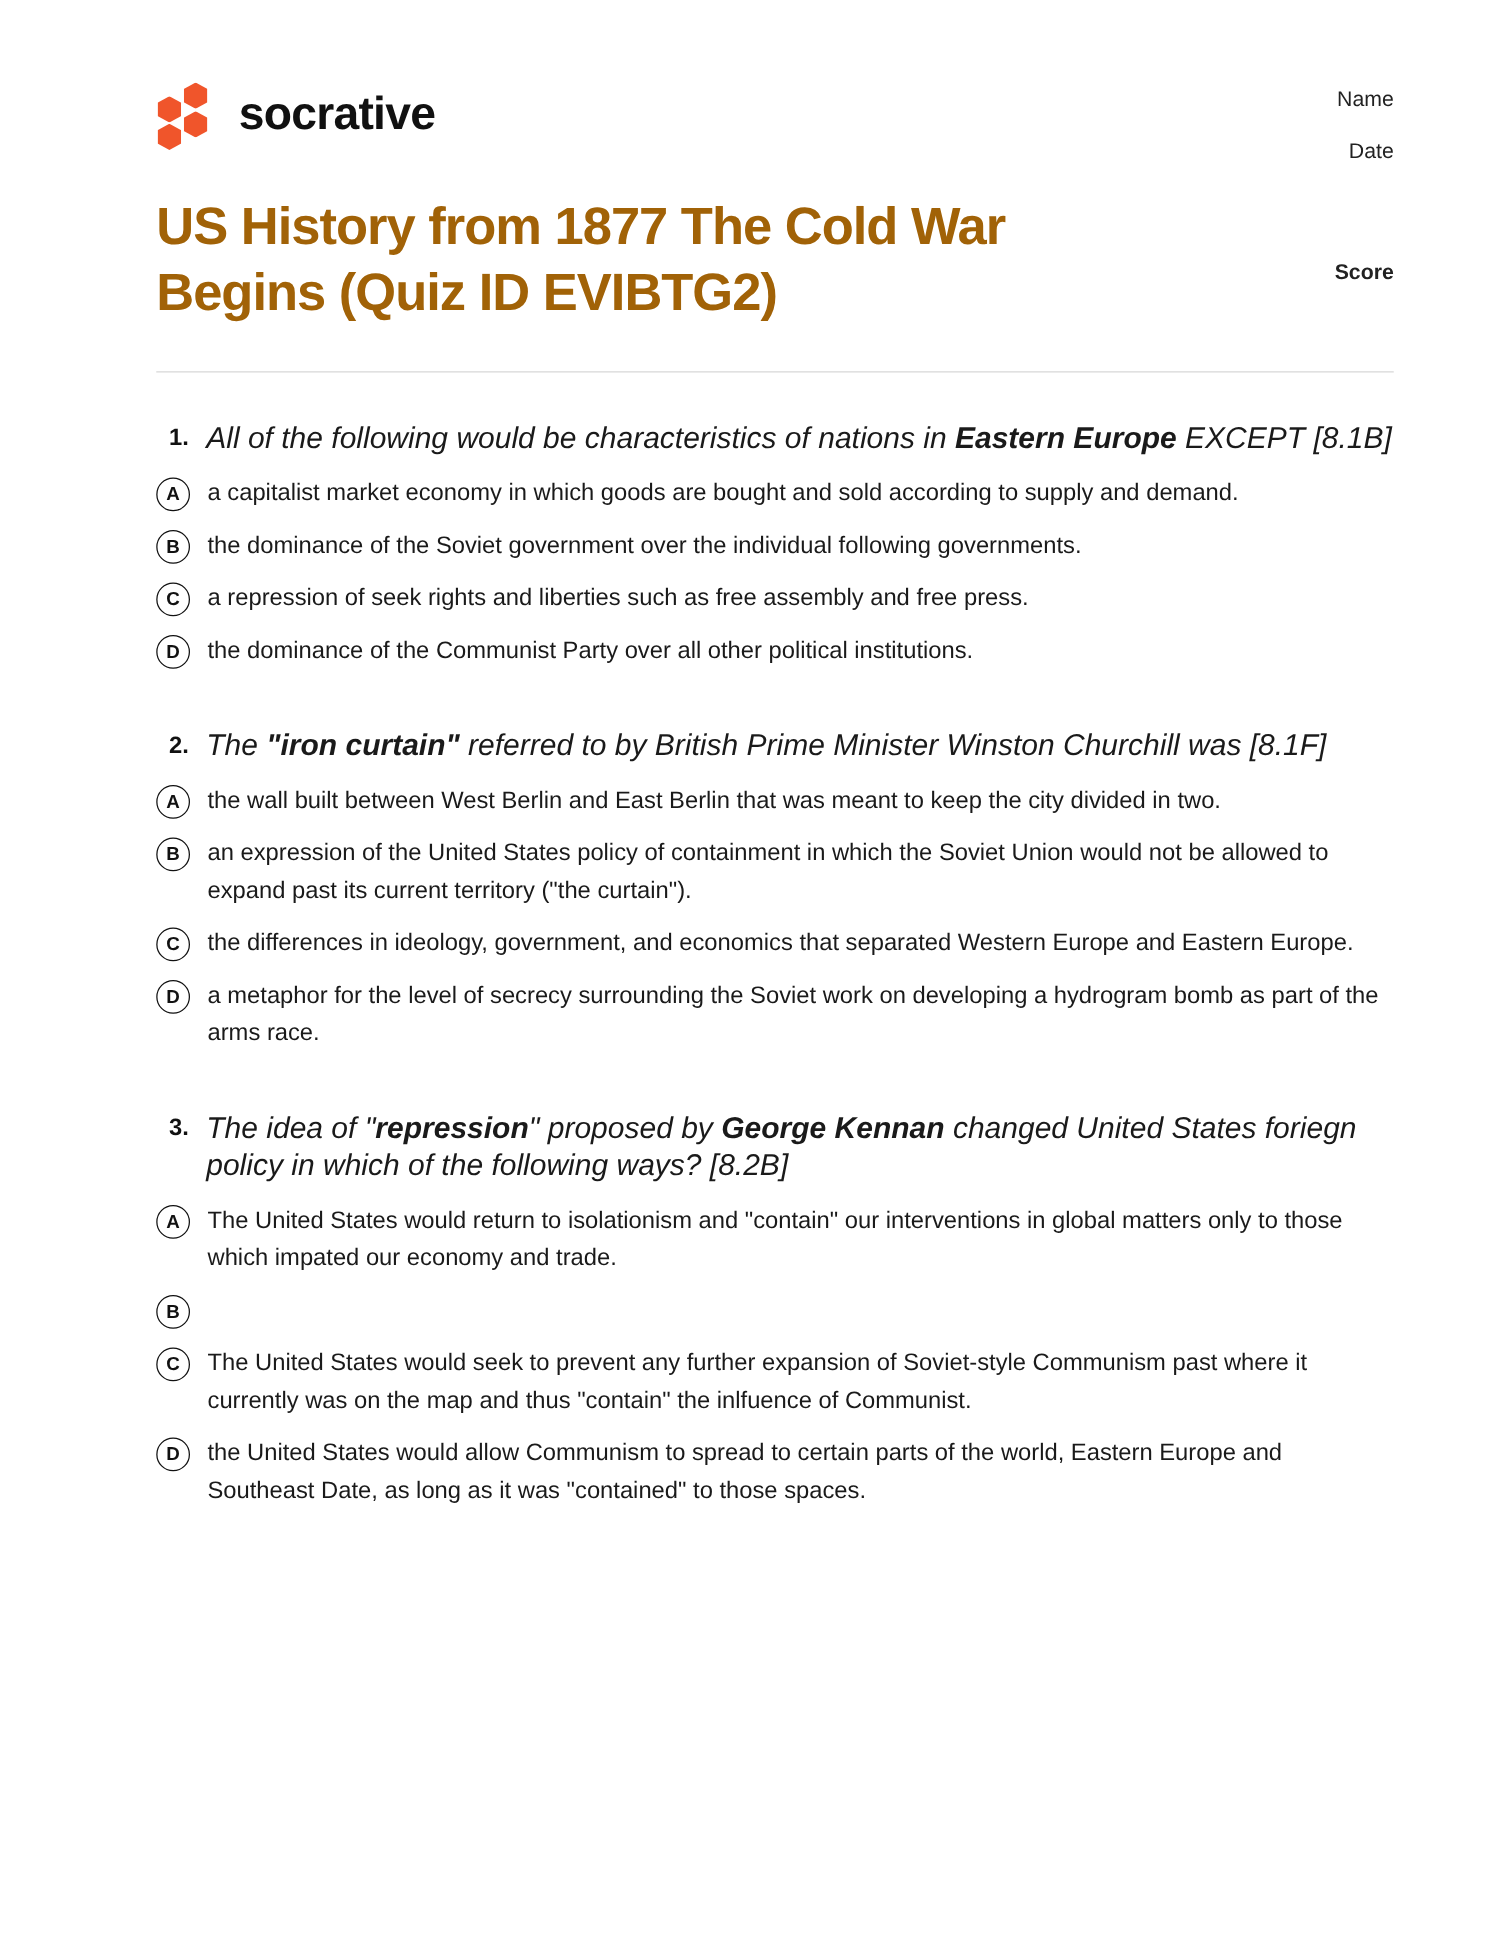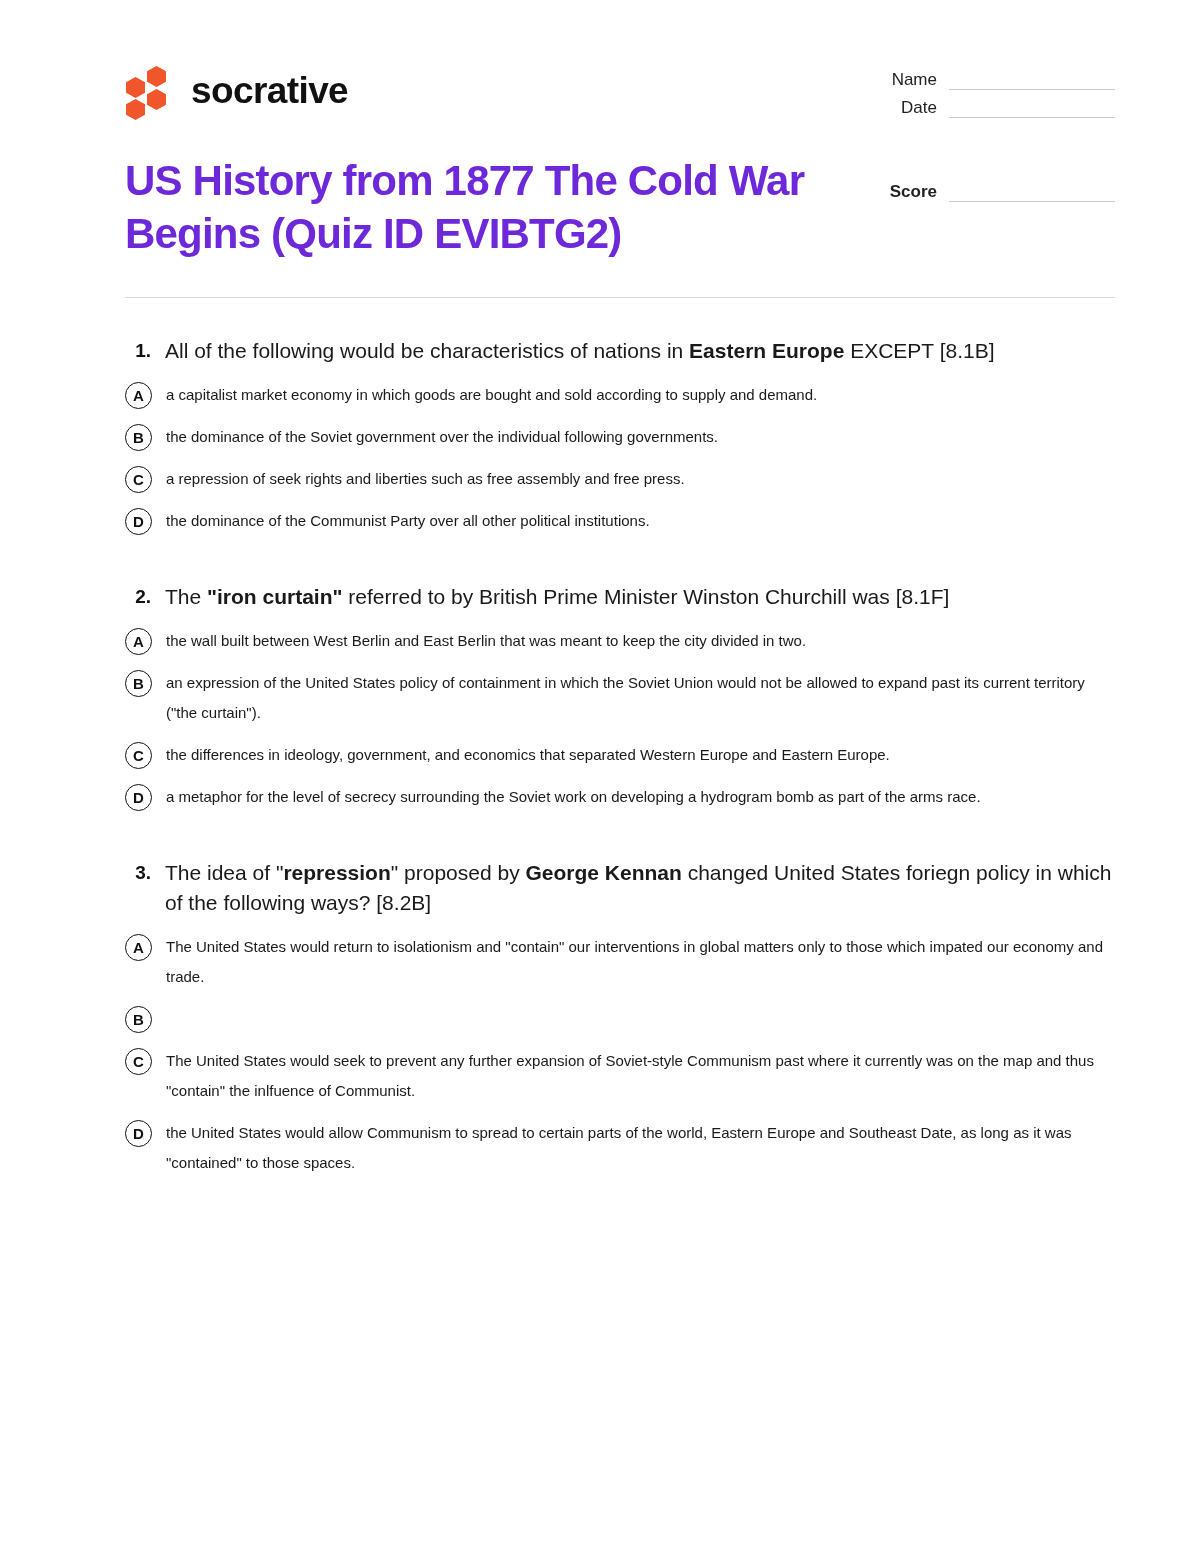--- a/index.html
+++ b/index.html
@@ -69,20 +69,21 @@
     position: absolute;
     top: 70px;
     right: 105px;
     width: 250px;
   }
   .meta-row {
     display: flex;
     align-items: flex-end;
     gap: 12px;
     margin-bottom: 8px;
+    flex-direction: column;
   }
   .meta-label {
     font-size: 17px;
     color: #222222;
     text-align: right;
     width: 72px;
     flex: none;
     line-height: 20px;
   }
   .meta-line {
@@ -95,21 +96,21 @@
     font-weight: bold;
   }
 
   
   .quiz-title {
     margin: 36px 105px 0 105px;
     font-size: 42px;
     font-weight: 700;
     line-height: 1.27;
     letter-spacing: -0.8px;
-    color: #6d28d9;
+    color: #a16207;
     max-width: 700px;
   }
 
   .divider {
     margin: 36px 105px 0 105px;
     border-top: 1.5px solid #d8d8d8;
   }
 
   
   .questions {
@@ -130,24 +131,25 @@
     flex: none;
     text-align: right;
     padding-right: 14px;
     font-size: 19px;
     font-weight: 700;
     line-height: 30px;
     color: #111111;
     box-sizing: border-box;
   }
   .q-text {
-    font-size: 21px;
+    font-size: 24px;
     line-height: 30px;
     color: #1a1a1a;
     flex: 1;
+    font-style: italic;
   }
   .q-text b { font-weight: 700; }
 
   .choice {
     display: flex;
     align-items: flex-start;
     margin-bottom: 12px;
   }
   .choice-bubble {
     width: 27px;
@@ -158,21 +160,21 @@
     font-size: 15px;
     font-weight: 700;
     line-height: 25px;
     text-align: center;
     color: #111111;
     margin-right: 14px;
     margin-top: 2px;
     box-sizing: border-box;
   }
   .choice-text {
-    font-size: 15px;
+    font-size: 19px;
     line-height: 30px;
     color: #1a1a1a;
     flex: 1;
     min-height: 30px;
   }
 </style>
 </head>
 <body>
 
 <div class="page">

